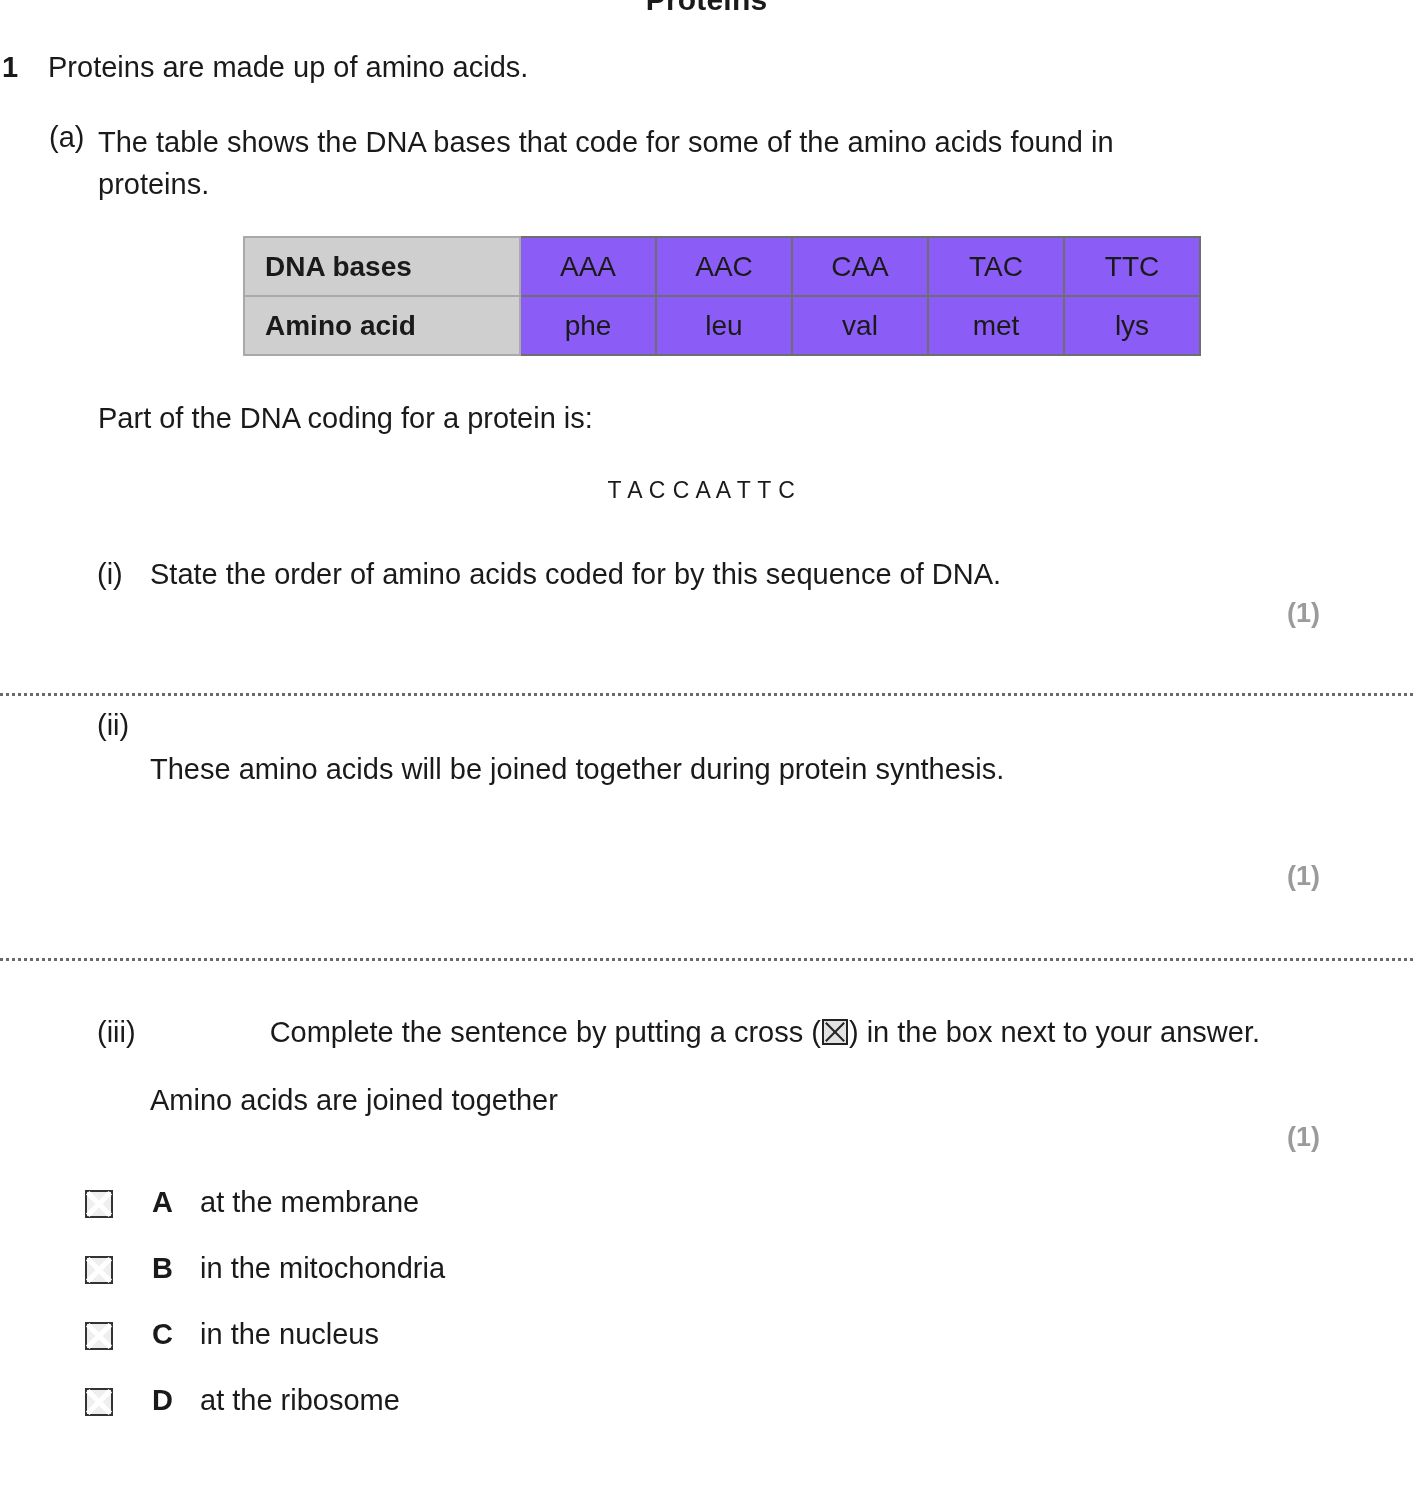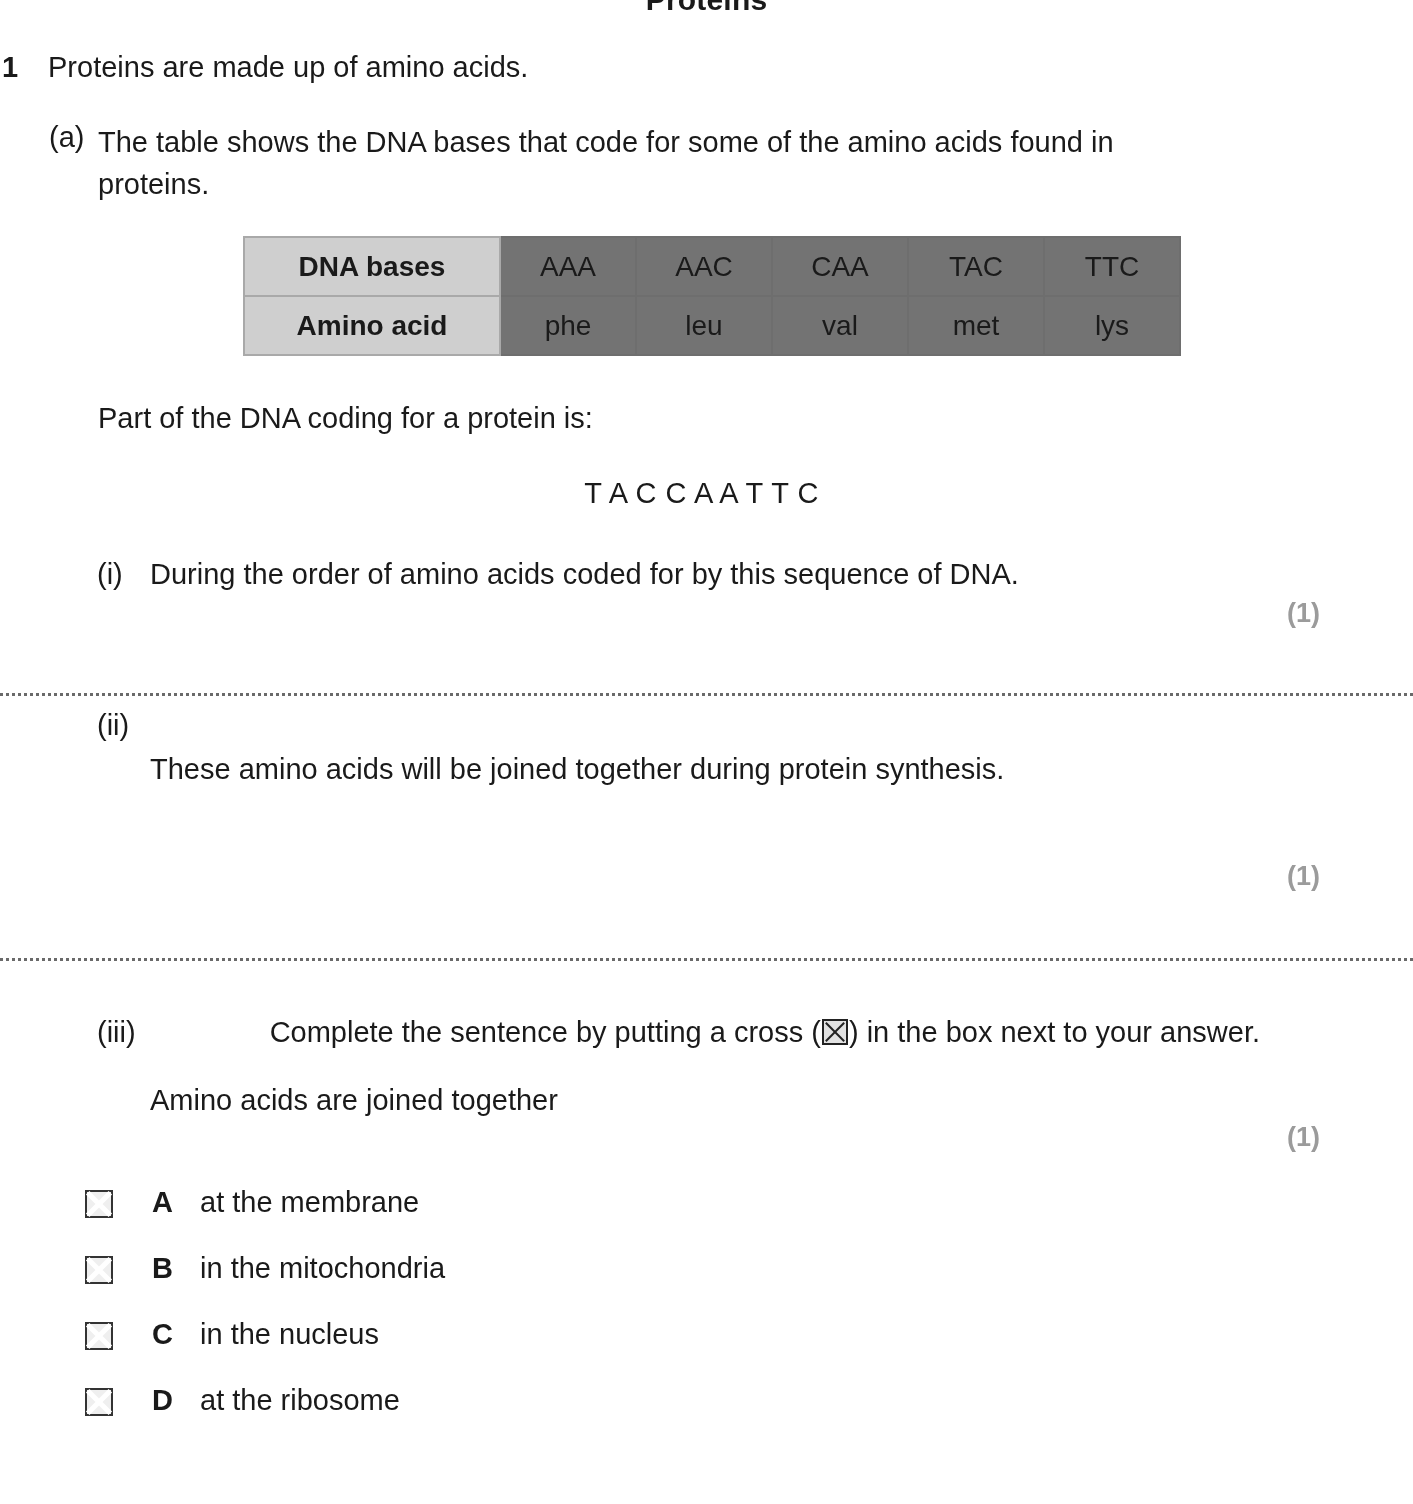--- a/index.html
+++ b/index.html
@@ -75,48 +75,49 @@
   table.bases-table {
     border-collapse: collapse;
     table-layout: fixed;
   }
   table.bases-table td {
     height: 57px;
     font-size: 28px;
     text-align: center;
     vertical-align: middle;
     border: 2px solid #6e6e6e;
-    background: #737373;
+    background: #8b5cf6;
     padding: 0;
   }
   table.bases-table td.rowhead {
     width: 254px;
     background: #cfcfcf;
     font-weight: bold;
-    text-align: center;
+    text-align: left;
+    padding-left: 20px;
     border-color: #a9a9a9;
   }
   table.bases-table td.datacell {
     width: 134px;
   }
 
   
   .lead-line {
     position: absolute;
     left: 98px;
     top: 402px;
     font-size: 29px;
   }
   .dna-seq {
     position: absolute;
     left: 0;
     top: 477px;
     width: 1413px;
     text-align: center;
-    font-size: 29px;
+    font-size: 23px;
     letter-spacing: 0.5px;
   }
   .dna-seq .seq-inner {
     display: inline-block;
     margin-left: -10px;
   }
 
   
   .roman-label {
     position: absolute;
@@ -258,21 +259,21 @@
       </tbody>
     </table>
   </div>
 
   <div class="lead-line">Part of the DNA coding for a protein is:</div>
   <div class="dna-seq">
     <span class="seq-inner">T A C C A A T T C</span>
   </div>
 
   <div class="roman-label" style="top:558px;">(i)</div>
-  <div class="roman-text" style="top:558px;">During the order of amino acids coded for by this sequence of DNA.</div>
+  <div class="roman-text" style="top:558px;">State the order of amino acids coded for by this sequence of DNA.</div>
   <div class="marks" style="top:598px;">(1)</div>
 
   <div class="dotted-rule" style="top:693px;"></div>
 
   <div class="roman-label" style="top:709px;">(ii)</div>
   <div class="roman-text" style="top:753px;">These amino acids will be joined together during protein synthesis.</div>
   <div class="marks" style="top:861px;">(1)</div>
 
   <div class="dotted-rule" style="top:958px;"></div>
 

